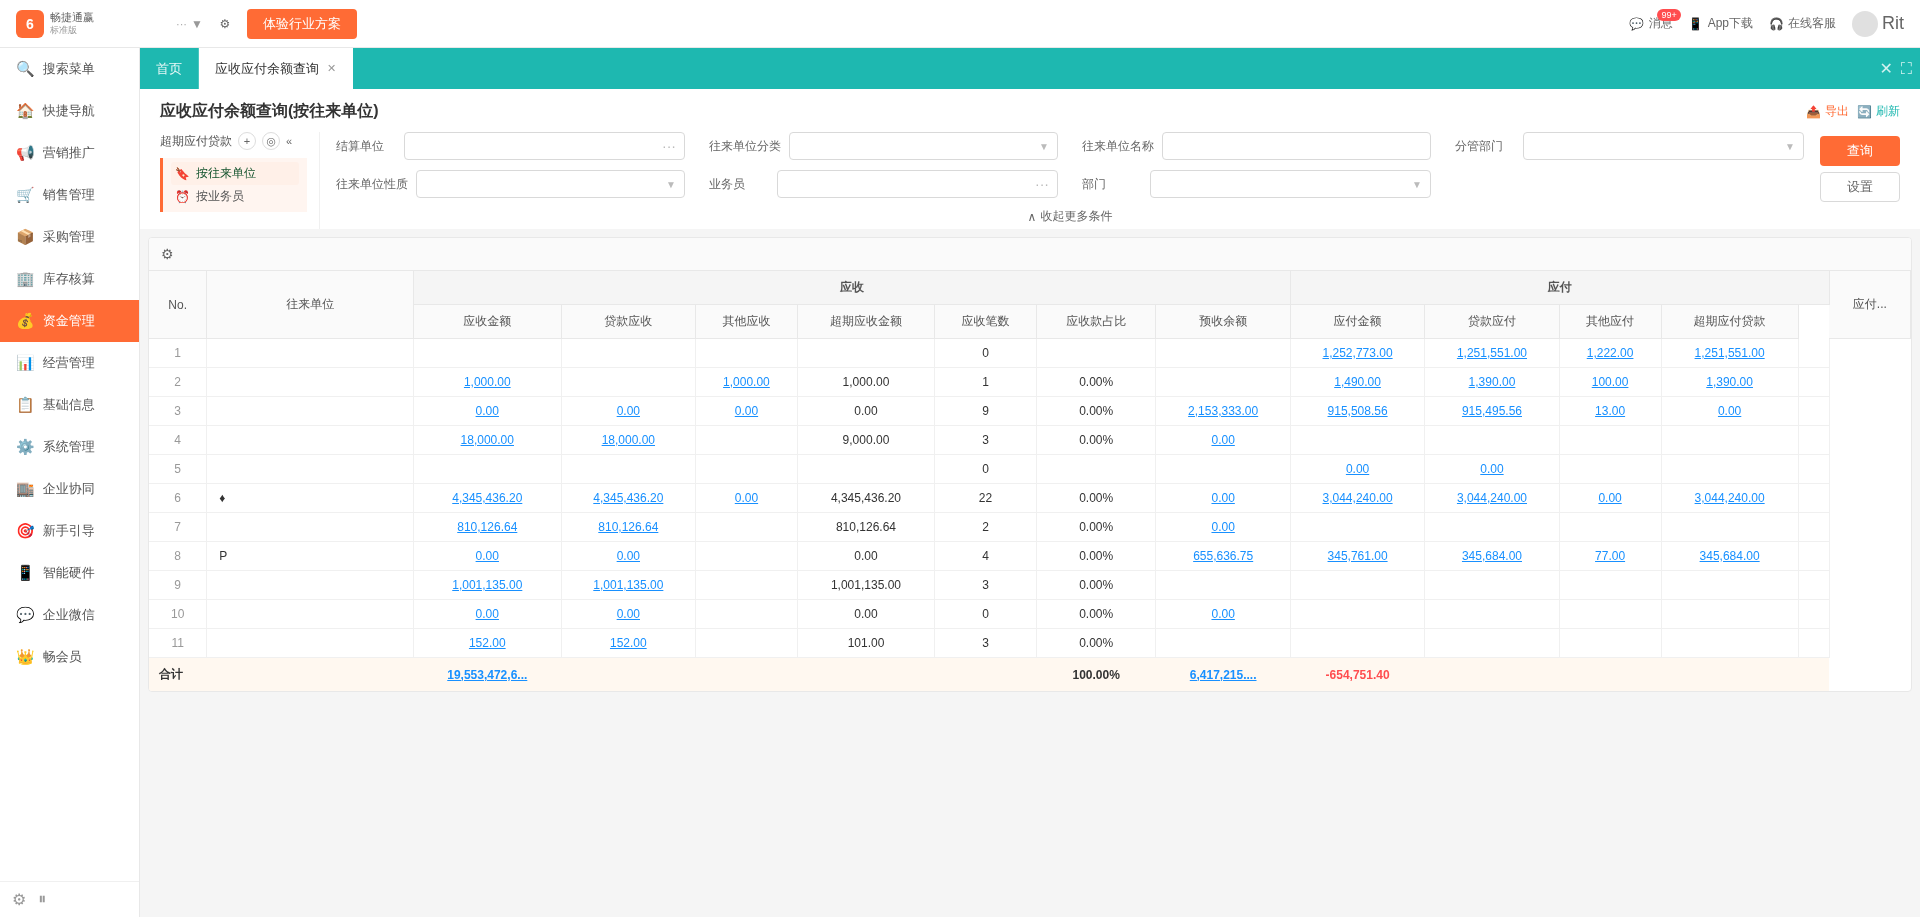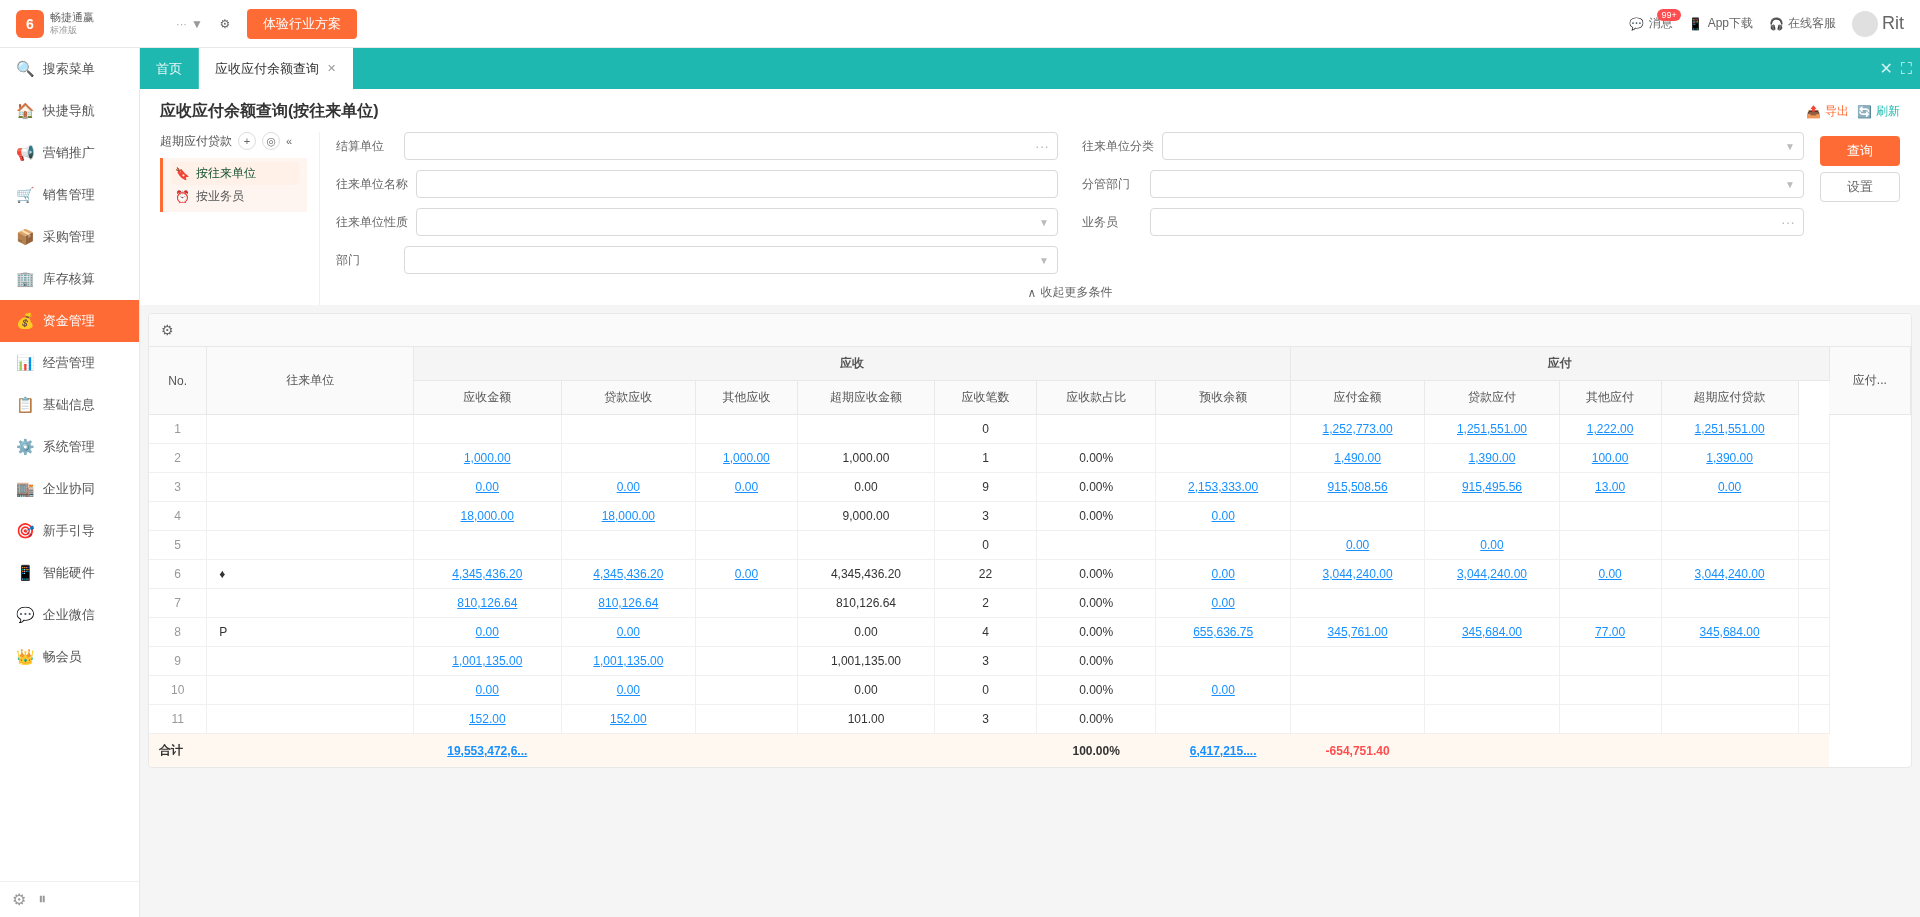--- a/index.html
+++ b/index.html
@@ -495,21 +495,21 @@
             <span style="font-size:12px;color:#14532d;">按往来单位</span>
           </div>
           <div class="scheme-item">
             <span style="color:#666;font-size:12px;">⏰</span>
             <span style="font-size:12px;color:#555;">按业务员</span>
           </div>
         </div>
       </div>
 
       <div style="flex:1;">
-        <div style="display:grid; grid-template-columns: repeat(2,1fr); gap:10px 24px; margin-bottom:6px;">
+        <div style="display:grid; grid-template-columns: repeat(4,1fr); gap:10px 24px; margin-bottom:6px;">
 
           <div class="field-group">
             <span class="field-label">结算单位</span>
             <div class="field-input">
               <span></span>
                 <span class="dots">···</span>
             </div>
           </div>
           <div class="field-group">
             <span class="field-label">往来单位分类</span>

